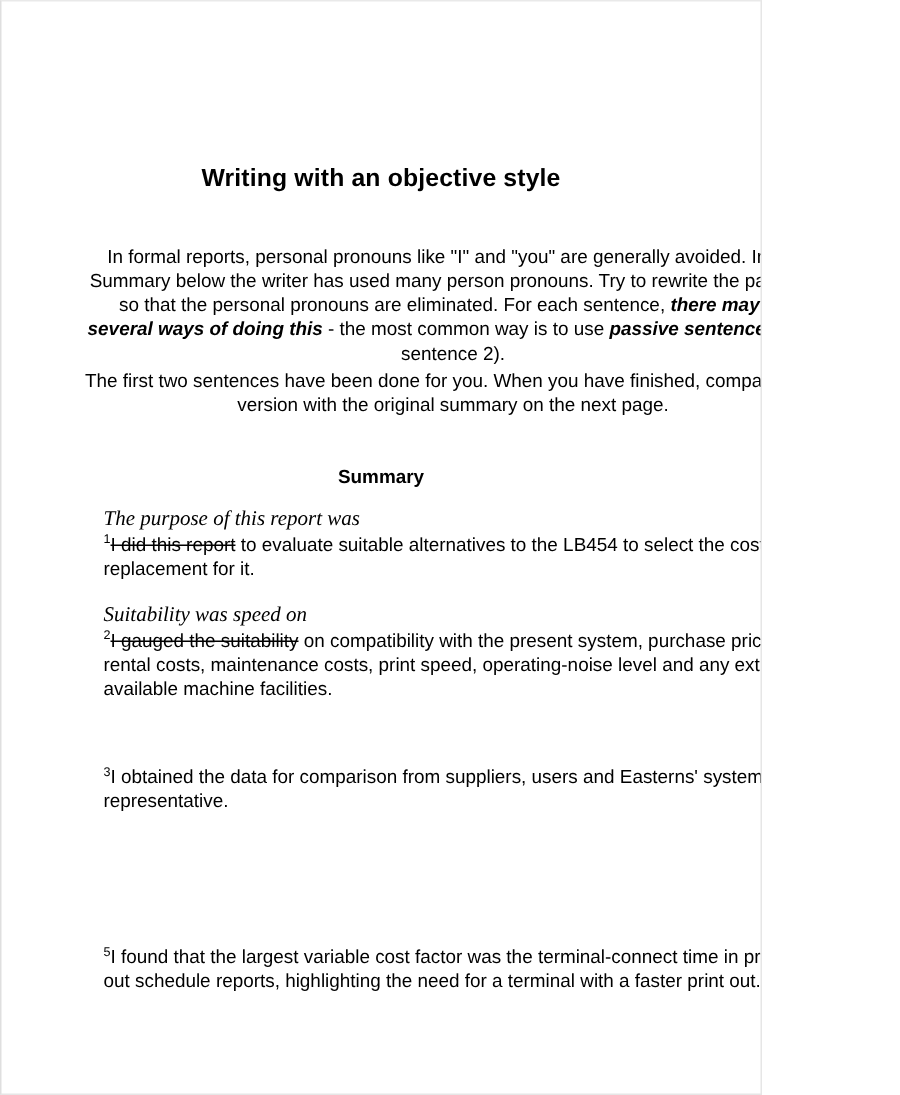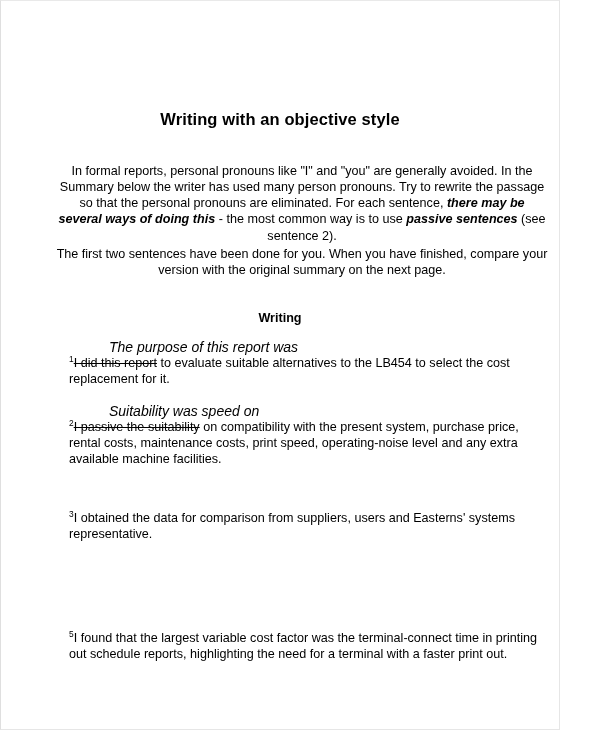--- a/index.html
+++ b/index.html
@@ -10,21 +10,21 @@
     width: 600px;
     height: 730px;
     background: #ffffff;
     font-family: "Liberation Sans", sans-serif;
     color: #000000;
     overflow: hidden;
   }
   .page {
     position: relative;
     box-sizing: border-box;
-    width: 560px;
+    width: 508px;
     height: 730px;
     background: #ffffff;
     border: 1px solid #e6e6e6;
     border-top-color: #e9e9e9;
     border-left-color: #dfdfdf;
     overflow: hidden;
   }
   .doc-title {
     position: absolute;
     left: 0;
@@ -64,26 +64,25 @@
 
   .summary-block {
     position: absolute;
     left: 68px;
     width: 478px;
     font-family: "Liberation Sans", sans-serif;
     font-size: 12.6px;
     line-height: 16.3px;
   }
   .italic-head {
-    font-family: Liberation Sans, sans-serif;
+    font-family: Liberation Serif, serif;
     font-style: italic;
     font-size: 14px;
     line-height: 16.3px;
     display: block;
-    margin-left: 40px;
   }
   .struck {
     text-decoration: line-through;
   }
   sup {
     font-size: 8.4px;
     vertical-align: 5px;
     line-height: 0;
   }
   .b-i {
@@ -100,24 +99,24 @@
 <body>
 
 <div class="page">
 
   <h1 class="doc-title">Writing with an objective style</h1>
 
   <p class="body-block" id="para-intro"><span>In formal reports, personal pronouns like "I" and "you" are generally avoided.  In the Summary below the writer has used many person pronouns.  Try to rewrite the passage so that the personal pronouns are eliminated.  For each sentence, </span><span class="b-i">there may be several ways of doing this</span><span> - the most common way is to use </span><span class="b-i">passive sentences</span><span> (see sentence 2).</span></p>
 
   <p class="body-block" id="para-first-two">The first two sentences have been done for you.  When you have finished, compare your version with the original summary on the next page.</p>
 
-  <h2 class="section-heading">Writing</h2>
+  <h2 class="section-heading">Summary</h2>
 
   <p class="summary-block" id="sum-item-1"><span class="italic-head">The purpose of this report was</span><sup>1</sup><span class="struck">I did this report</span><span> to evaluate suitable alternatives to the LB454 to select the cost replacement for it.</span></p>
 
-  <p class="summary-block" id="sum-item-2"><span class="italic-head">Suitability was speed on</span><sup>2</sup><span class="struck">I passive the suitability</span><span> on compatibility with the present system, purchase price, rental costs, maintenance costs, print speed, operating-noise level and any extra available machine facilities.</span></p>
+  <p class="summary-block" id="sum-item-2"><span class="italic-head">Suitability was speed on</span><sup>2</sup><span class="struck">I gauged the suitability</span><span> on compatibility with the present system, purchase price, rental costs, maintenance costs, print speed, operating-noise level and any extra available machine facilities.</span></p>
 
   <p class="summary-block" id="sum-item-3"><sup>3</sup><span>I obtained the data for comparison from suppliers, users and Easterns' systems representative.</span></p>
 
 
   <p class="summary-block" id="sum-item-5"><sup>5</sup><span>I found that the largest variable cost factor was the terminal-connect time in printing out schedule reports, highlighting the need for a terminal with a faster print out.</span></p>
 
 </div>
 
 </body></html>

